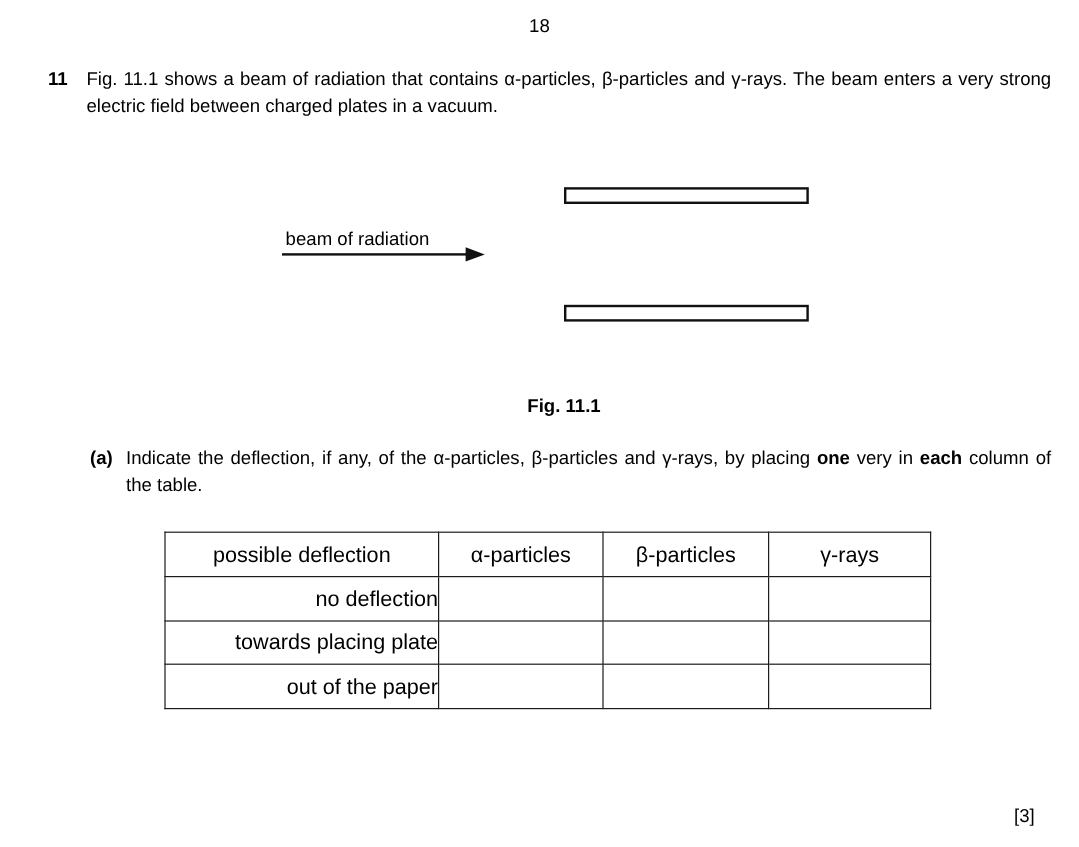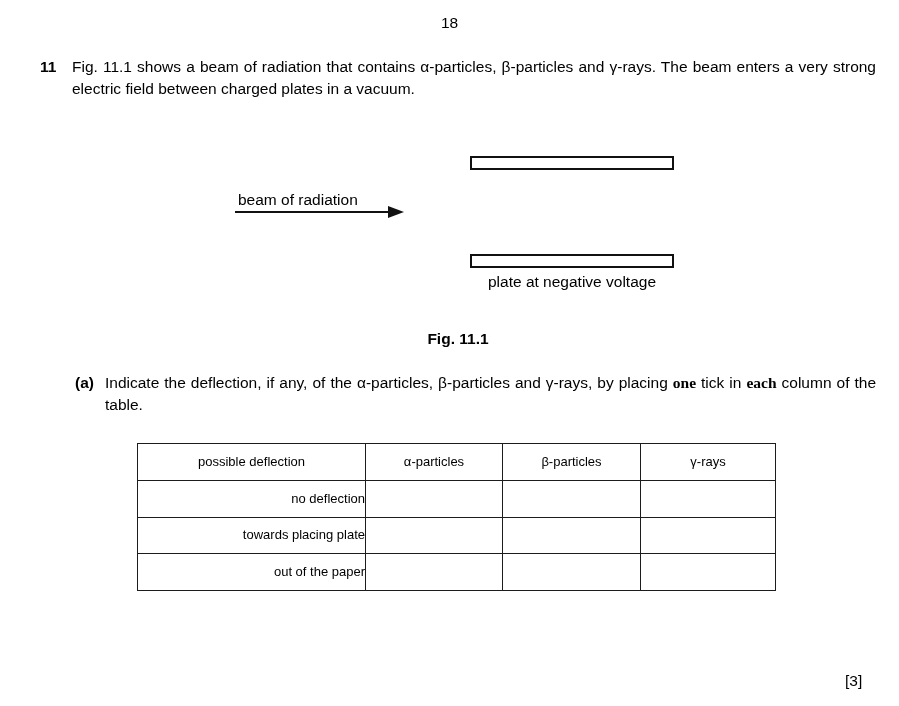--- a/index.html
+++ b/index.html
@@ -11,21 +11,21 @@
   }
   .page {
     position: relative;
     width: 899px;
     height: 706px;
     background: #ffffff;
     overflow: hidden;
     font-size: 15.5px;
     line-height: 22px;
   }
-  .bold { font-weight: bold; font-family: Liberation Serif, serif; }
+  .bold { font-weight: bold; }
 
   
   .page-number {
     position: absolute;
     top: 12px; left: 0; right: 0;
     text-align: center;
     font-weight: normal;
   }
 
   
@@ -66,21 +66,21 @@
   .beam-head {
     position: absolute;
     top: 206px; left: 388px;
     width: 0; height: 0;
     border-left: 16px solid #111;
     border-top: 6px solid transparent;
     border-bottom: 6px solid transparent;
   }
   .fig-caption {
     position: absolute;
-    top: 328px; left: 40px; width: 836px;
+    top: 328px; left: 52px; width: 836px;
     text-align: center;
     font-weight: bold;
   }
 
   
   .part-a {
     position: absolute;
     top: 372px; left: 75px; width: 801px;
   }
   .part-a-label {
@@ -92,21 +92,21 @@
     margin: 0 0 0 30px;
     text-align: justify;
   }
 
   
   .deflection-table {
     position: absolute;
     top: 443px; left: 137px;
     border-collapse: collapse;
     table-layout: fixed;
-    font-size: 13px;
+    font-size: 18px;
   }
   .deflection-table th,
   .deflection-table td {
     border: 1.5px solid #1c1c1c;
     padding: 0;
     background: #fff;
     font-weight: normal;
   }
   .deflection-table th { height: 36px; text-align: center; }
   .deflection-table td { height: 35.5px; }
@@ -132,27 +132,26 @@
     <p class="q-text">Fig. 11.1 shows a beam of radiation that contains α-particles, β-particles and γ-rays. The beam enters a very strong electric field between charged plates in a vacuum.</p>
   </div>
 
   <div class="plate plate-top"></div>
 
   <div class="fig-label beam-label">beam of radiation</div>
   <div class="beam-shaft"></div>
   <div class="beam-head"></div>
 
   <div class="plate plate-bottom"></div>
-  <div class="fig-label plate-neg-label">plate at negative voltage</div>
 
   <div class="fig-caption">Fig. 11.1</div>
 
   <div class="part-a">
     <span class="part-a-label">(a)</span>
-    <p class="part-a-text"><span>Indicate the deflection, if any, of the α-particles, β-particles and γ-rays, by placing </span><span class="bold">one</span><span> tick in </span><span class="bold">each</span><span> column of the table.</span></p>
+    <p class="part-a-text"><span>Indicate the deflection, if any, of the α-particles, β-particles and γ-rays, by placing </span><span class="bold">one</span><span> very in </span><span class="bold">each</span><span> column of the table.</span></p>
   </div>
 
   <table class="deflection-table">
     <colgroup>
       <col style="width:228px">
       <col style="width:137px">
       <col style="width:138px">
       <col style="width:135px">
     </colgroup>
     <thead>

